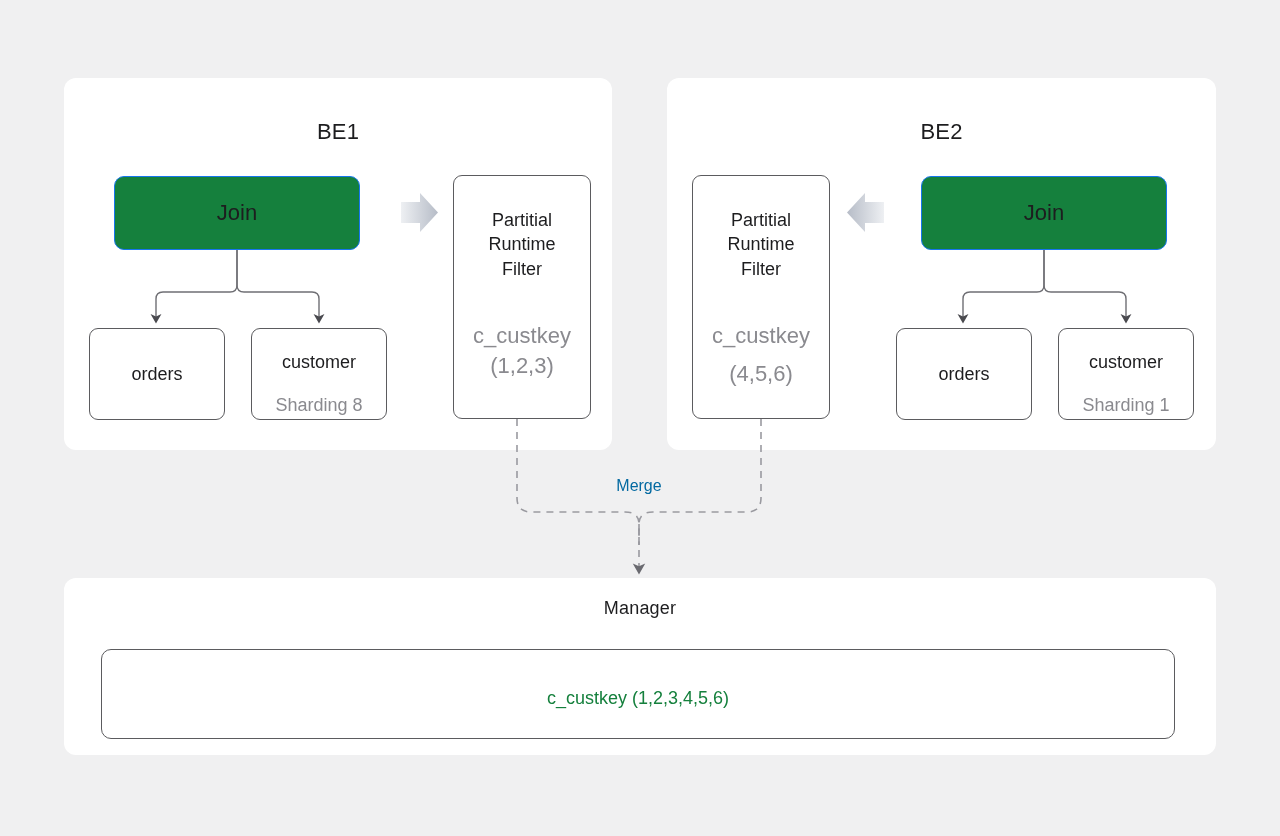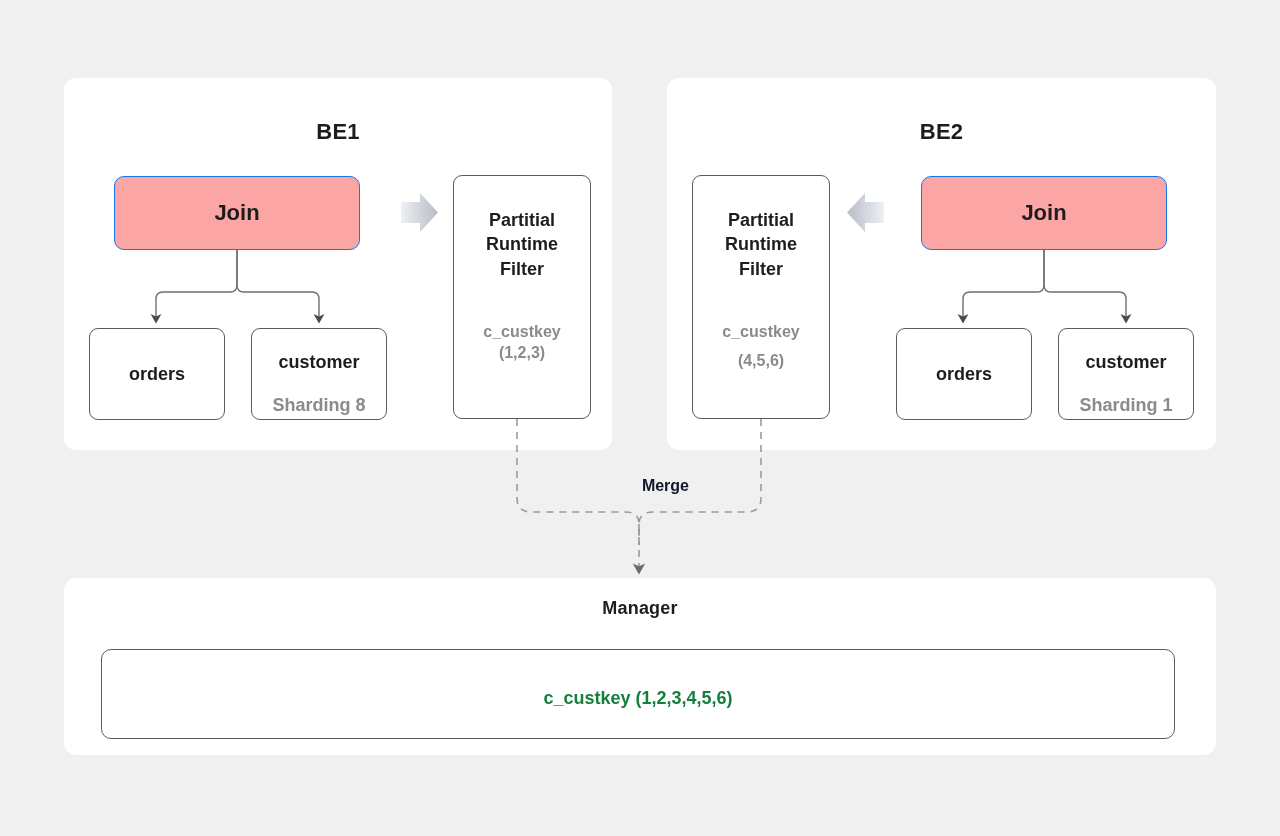--- a/index.html
+++ b/index.html
@@ -15,21 +15,20 @@
     overflow: hidden;
     position: relative;
     -webkit-font-smoothing: antialiased;
   }
 
   #canvas {
     position: absolute;
     left: 0; top: 0;
     width: 1280px;
     height: 836px;
-    font-weight: bold;
   }
 
   
   .panel {
     position: absolute;
     background: #ffffff;
     border-radius: 12px;
   }
   #panel-be1 { left: 64px;  top: 78px;  width: 548px;  height: 372px; }
   #panel-be2 { left: 667px; top: 78px;  width: 549px;  height: 372px; }
@@ -56,21 +55,21 @@
     border: 1px solid #5b5b5e;
     border-radius: 9px;
     display: flex;
     flex-direction: column;
     align-items: center;
     justify-content: center;
     color: #1d1d1f;
   }
 
   .node.join {
-    background: #fca5a5;
+    background: #15803d;
     border: 1.6px solid #1676ed;
     border-radius: 10px;
     font-size: 22px;
   }
   .node.join .node-title { font-size: 22px; color: #1d1d1f; }
 
   .node .node-title {
     font-size: 18px;
     color: #1d1d1f;
     line-height: 1.35;
@@ -90,21 +89,21 @@
   .node.table-node.with-sub .node-sub { margin-top: 19px; }
 
   
   .node.prf {
     width: 138px;
     height: 244px;
     justify-content: flex-start;
     padding-top: 32px;
   }
   .node.prf .node-title { font-size: 18px; }
-  .node.prf .node-key { margin-top: 40px; font-size: 16px; color: #8a8a8f; line-height: 1.35; text-align:center; }
+  .node.prf .node-key { margin-top: 40px; font-size: 22px; color: #8a8a8f; line-height: 1.35; text-align:center; }
 
   
   #global-filter {
     left: 101px; top: 649px;
     width: 1074px; height: 90px;
     border-radius: 10px;
     border: 1px solid #5b5b5e;
   }
   #global-filter .node-title { font-size: 19px; }
   #global-filter .node-key { margin-top: 9px; font-size: 18px; color: #15803d; }
@@ -119,23 +118,23 @@
   #be2-join      { left: 921px; top: 176px; width: 246px; height: 74px; }
   #be2-orders    { left: 896px; top: 328px; }
   #be2-customer  { left: 1058px; top: 328px; }
   #be2-prf       { left: 692px; top: 175px; }
 
   
   #merge-label {
     position: absolute;
     left: 589px; top: 477px;
     width: 100px;
-    text-align: right;
+    text-align: center;
     font-size: 16px;
-    color: #0f172a;
+    color: #0369a1;
   }
 
   
   .overlay {
     position: absolute;
     left: 0; top: 0;
     width: 1280px; height: 836px;
     pointer-events: none;
   }
   #links-under { z-index: 1; }

